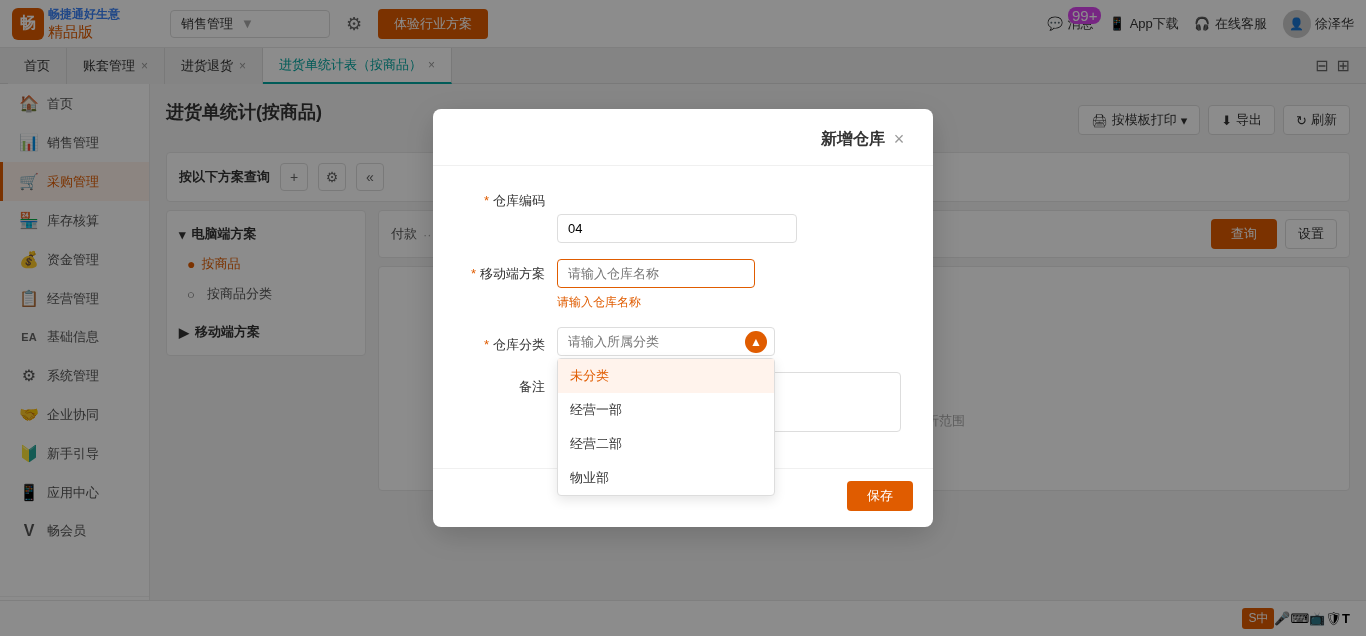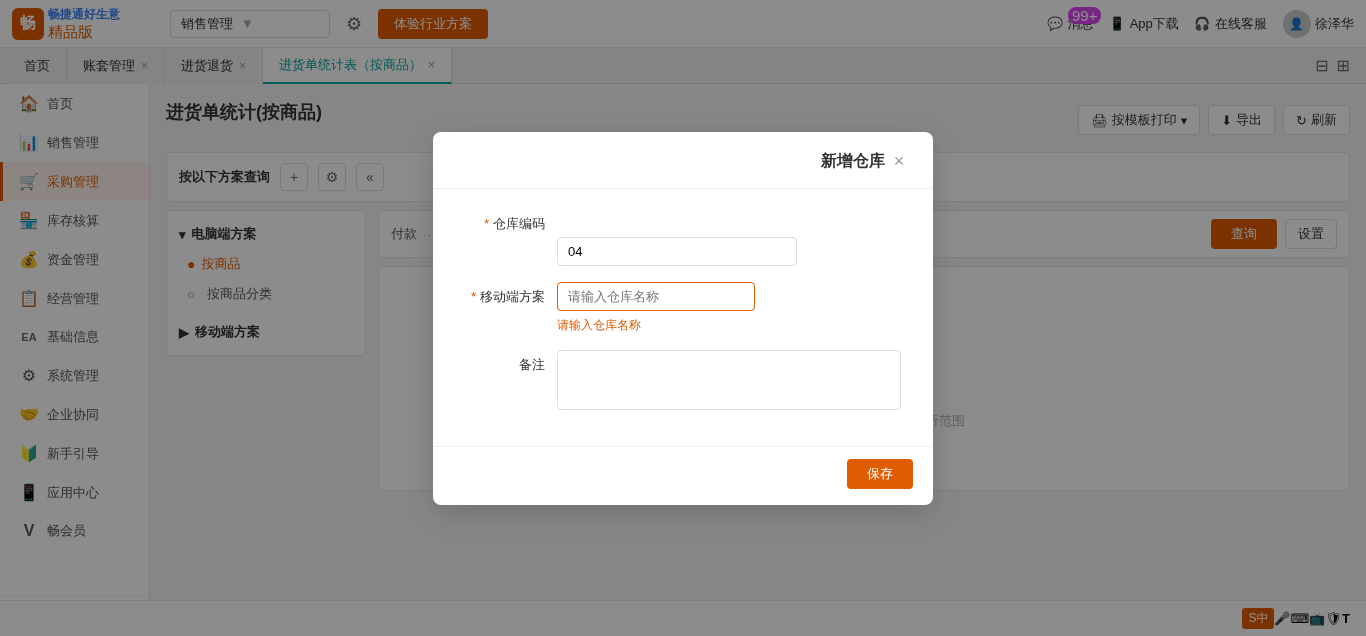--- a/index.html
+++ b/index.html
@@ -435,20 +435,37 @@
           </span>
           <div style="flex:1;">
             <input class="form-control error" type="text" style="width: 100%; border-color: rgb(224, 92, 0);" placeholder="请输入仓库名称">
           </div>
         </div>
         <div style="display:flex;padding-left:92px;">
           <span class="error-msg">请输入仓库名称</span>
         </div>
       </div>
 
+      <div class="form-row" style="flex-direction:column;gap:4px;">
+        <div style="display:flex;gap:12px;align-items:center;">
+          <span class="form-label">
+            <span class="required">*</span><span>仓库分类</span>
+          </span>
+          <div class="dropdown-wrapper">
+            <input class="dropdown-input" type="text" placeholder="请输入所属分类" style="">
+            <div class="dropdown-arrow">▲</div>
+            <div class="dropdown-list">
+              <div class="dropdown-list-item selected">未分类</div>
+              <div class="dropdown-list-item">经营一部</div>
+              <div class="dropdown-list-item">经营二部</div>
+              <div class="dropdown-list-item">物业部</div>
+            </div>
+          </div>
+        </div>
+      </div>
 
       <div class="form-row" style="">
         <span class="form-label">备注</span>
         <textarea class="textarea-control" style=""></textarea>
       </div>
 
     </div>
     <div class="modal-footer">
       <button class="save-btn">保存</button>
     </div>

